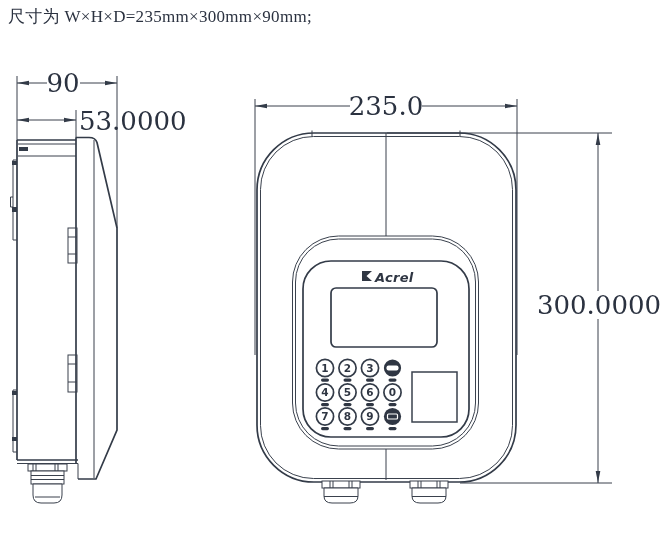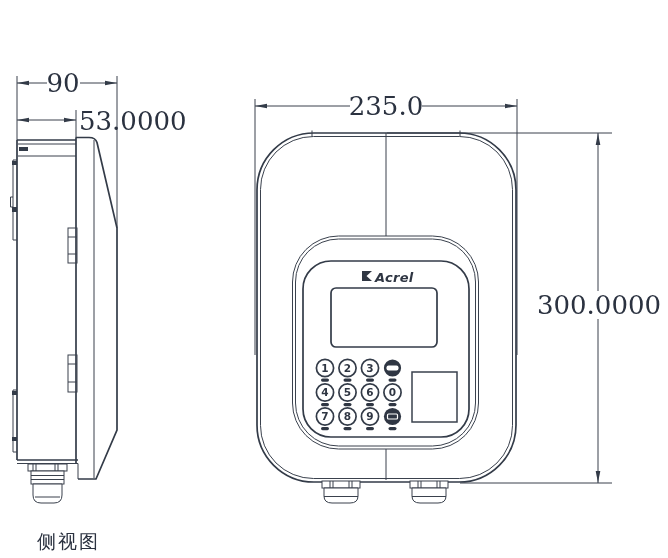--- a/index.html
+++ b/index.html
@@ -19,20 +19,21 @@
   .wht{fill:#fff;stroke:none;}
   .dim{font-family:"DejaVu Serif","Liberation Serif",serif;font-size:26px;fill:#2b3240;}
   .digit{font-family:"DejaVu Sans","Liberation Sans",sans-serif;font-size:10.5px;font-weight:700;fill:#2f3643;}
   .brand{font-family:"DejaVu Sans","Liberation Sans",sans-serif;font-size:13px;font-weight:700;font-style:italic;fill:#2f3643;letter-spacing:.3px;}
 </style>
 </head>
 <body>
 
 <div class="canvas">
 
+  <div class="title">尺寸为 W×H×D=235mm×300mm×90mm;</div>
 
   <svg width="668" height="558" viewBox="0 0 668 558">
 
     <g>
 
       <g>
         <path class="s1" d="M17,76 V140 M117,76 V228 M17,83 H117"></path>
         <polygon class="fl" points="17,83 29,80.7 29,85.3"></polygon>
         <polygon class="fl" points="117,83 105,80.7 105,85.3"></polygon>
         <rect class="wht" x="47" y="70" width="33" height="25"></rect>
@@ -201,14 +202,13 @@
       </g>
       <g>
         <rect class="s1w" x="410" y="481" width="38" height="7"></rect>
         <path class="s1" d="M418,481 V488 M421,481 V488 M437,481 V488 M440,481 V488"></path>
         <path class="s1w" d="M412,488 H446 V496 Q446,503 438,503 H420 Q412,503 412,496 Z"></path>
         <path class="s1" d="M412,496.5 H446"></path>
       </g>
     </g>
   </svg>
 
-  <div class="view-label lbl-side">侧视图</div>
 </div>
 
 </body></html>

